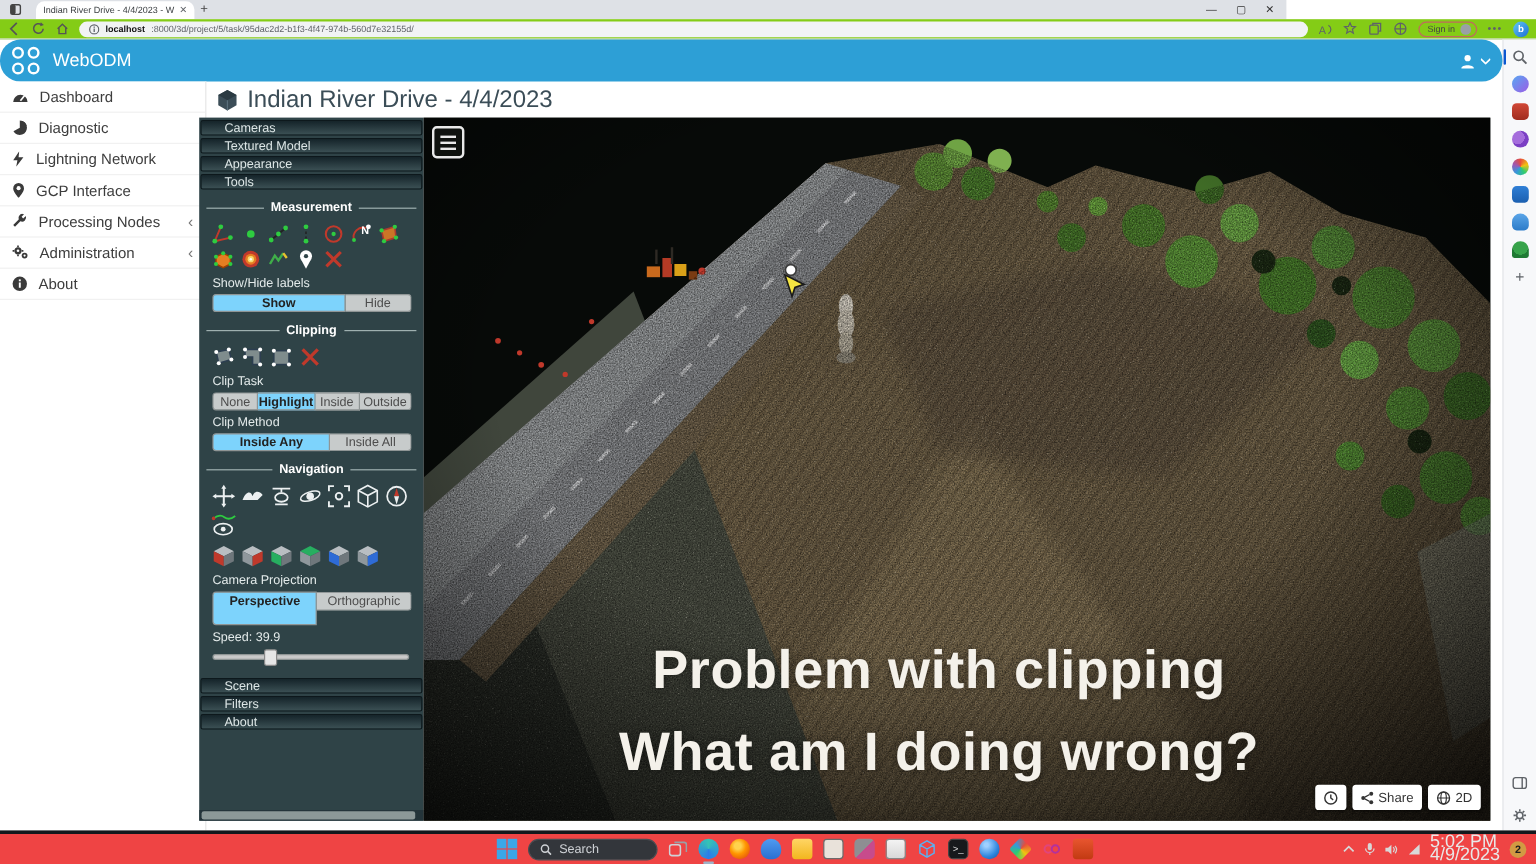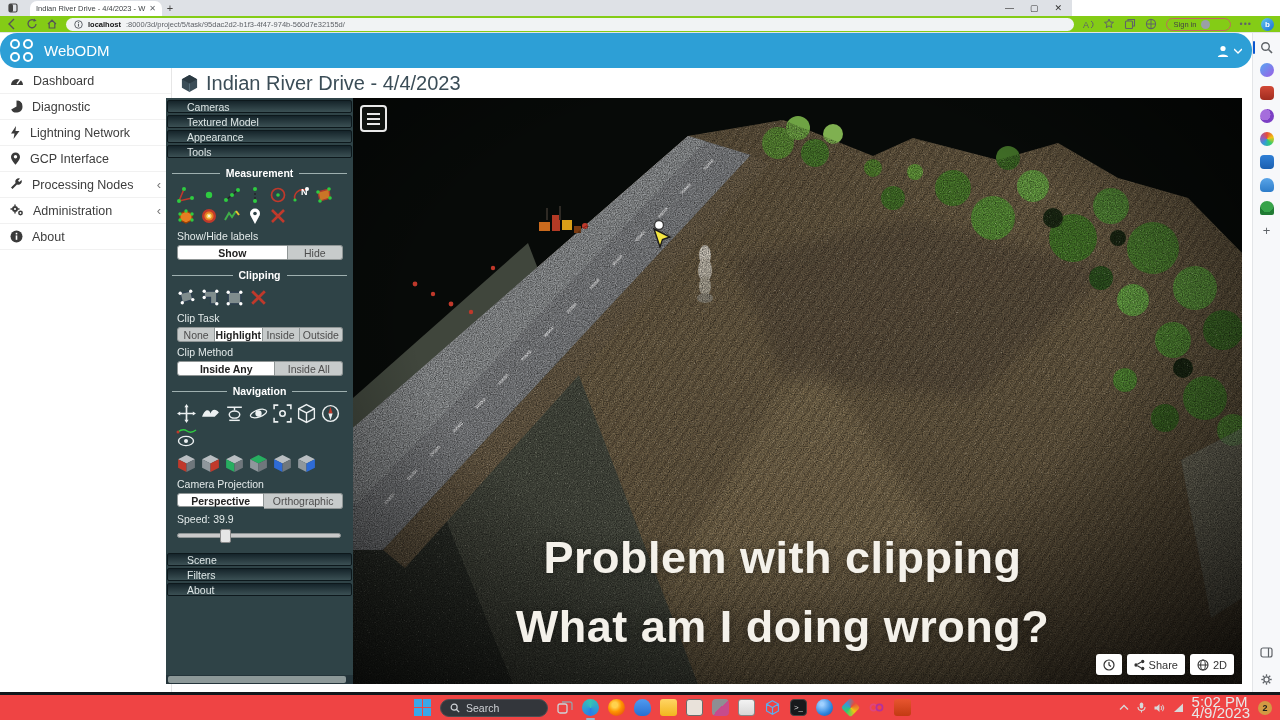--- a/index.html
+++ b/index.html
@@ -16,21 +16,21 @@
   .newtab { width:16px; height:16px; display:flex; align-items:center; justify-content:center; color:#444; font-size:11px; }
   .wincontrols { position:absolute; right:4px; top:0; height:16px; display:flex; gap:16px; align-items:center; padding-right:6px; color:#333; font-size:9px; }
   .wincontrols span { line-height:1; }
 
   .toolbar { position:absolute; left:0; top:16px; width:1280px; height:17px; background:#84cc16; border-bottom:1px solid #e1e3e6; display:flex; align-items:center; padding:0 6px; gap:8px; }
   .navic { width:12px; height:12px; }
   .urlbar { flex:1; max-width:1040px; height:13px; background:#f1f3f4; border-radius:7px; display:flex; align-items:center; padding:0 8px; gap:5px; }
   .urlbar .host { font-size:7.5px; color:#111; font-weight:bold; }
   .urlbar .rest { font-size:7.5px; color:#5f6368; white-space:nowrap; overflow:hidden; }
   .tb-right { display:flex; align-items:center; gap:9px; margin-left:auto; }
-  .signin { border:1px solid #c0695f; border-radius:8px; height:13px; display:flex; align-items:center; padding:0 20px 0 7px; gap:4px; }
+  .signin { border:1px solid #c0695f; border-radius:8px; height:13px; display:flex; align-items:center; padding:0 4px 0 7px; gap:4px; }
   .signin span { font-size:7.5px; color:#444; }
   .avatar-dot { width:9px; height:9px; border-radius:50%; background:#9aa0a6; }
   .bing { width:13px; height:13px; border-radius:50%; background:linear-gradient(135deg,#62c7f0,#1a6ed8); color:#fff; font-size:8px; font-weight:bold; display:flex; align-items:center; justify-content:center; }
 
   
   .edgebar { position:absolute; right:0; top:33px; width:28px; height:659px; background:#f7f8fa; border-left:1px solid #e3e5e8; display:flex; flex-direction:column; align-items:center; padding-top:8px; gap:9px; }
   .edgebar .accent { position:absolute; left:0; top:8px; width:2px; height:13px; background:#0b57d0; border-radius:2px; }
   .eicon { width:14px; height:14px; border-radius:4px; flex:0 0 auto; }
   .e-copilot { border-radius:50%; background:linear-gradient(135deg,#58a7f2,#9b5de5); }
   .e-toolbox { background:linear-gradient(#d14836,#a02c1f); }
@@ -61,21 +61,21 @@
   .sectitle { display:flex; align-items:center; gap:6px; color:#fff; font-weight:bold; font-size:10.5px; margin:9px 6px 5px 6px; }
   .sectitle::before,.sectitle::after { content:""; flex:1; border-top:1px solid #9fb0b0; }
   .iconrow { display:flex; align-items:center; gap:3px; padding:1px 0 0 10px; }
   .iconrow svg { display:block; }
   .plabel { color:#e3eaea; font-size:10.5px; padding:4px 0 2px 11px; }
   .btnrow { display:flex; padding:1px 10px 0 11px; }
   .pbtn { flex:1; height:15px; line-height:14px; text-align:center; font-size:10.5px; color:#4d4d4d; background:#c7cbcb; border:1px solid #8f9595; }
   .pbtn:first-child { border-radius:3px 0 0 3px; }
   .pbtn:last-child { border-radius:0 3px 3px 0; border-left:none; }
   .pbtn + .pbtn { border-left:none; }
-  .pbtn.sel { background:#ffffff; color:#222; font-weight:bold; }
+  .pbtn.sel { background:#7dd3fc; color:#222; font-weight:bold; }
   .slider { position:relative; margin:6px 12px 0 11px; height:5px; background:#c9c9c9; border:1px solid #8f9595; border-radius:3px; }
   .shandle { position:absolute; top:-5px; width:11px; height:14px; background:#e6e6e6; border:1px solid #8a8a8a; border-radius:2px; }
   .pscroll { position:absolute; left:0; bottom:0; width:187px; height:9px; background:#24343a; }
   .pthumb { position:absolute; left:2px; top:1px; width:178px; height:7px; background:#8c9898; border-radius:2px; }
 
   
   .viewer { position:absolute; left:353px; top:98px; width:889px; height:586px; background:#070a08; overflow:hidden; }
   .viewer svg.scene { position:absolute; left:0; top:0; }
   .hamburger { position:absolute; left:7px; top:7px; width:27px; height:27px; background:rgba(18,20,18,.85); border:2px solid #e9e9e9; border-radius:4px; display:flex; flex-direction:column; justify-content:center; gap:3px; padding:0 5px; }
   .hamburger i { height:2px; background:#e9e9e9; }
@@ -485,21 +485,21 @@
           <path d="M18,6 L10,10 L10,18 L18,14 Z" fill="#6f777c"></path>
         </svg>
       <svg width="21" height="21" viewBox="0 0 20 20">
           <path d="M10,2 L18,6 L10,10 L2,6 Z" fill="#b9bec2"></path>
           <path d="M2,6 L10,10 L10,18 L2,14 Z" fill="#8f979c"></path>
           <path d="M18,6 L10,10 L10,18 L18,14 Z" fill="#2e6bd6"></path>
         </svg>
     </div>
     <div class="plabel">Camera Projection</div>
     <div class="btnrow">
-      <div class="pbtn sel" style="flex:1.1; height:14px; line-height:15px;">Perspective</div>
+      <div class="pbtn sel" style="flex:1.1; height:28px; line-height:15px;">Perspective</div>
       <div class="pbtn" style="flex:1; height:16px; line-height:15px;">Orthographic</div>
     </div>
     <div class="plabel">Speed: 39.9</div>
     <div class="slider">
       <div class="shandle" style="left:26%"></div>
     </div>
 
     <div style="height:13px"></div>
     <div class="accordion">Scene</div>
     <div class="accordion">Filters</div>

